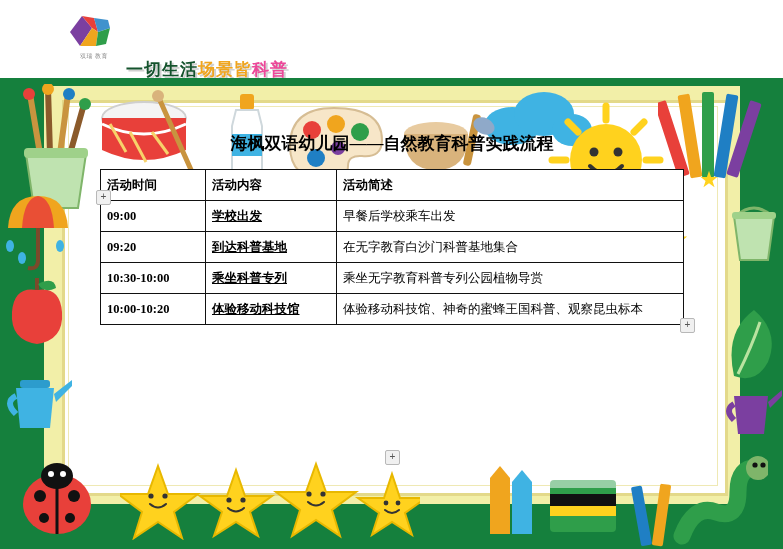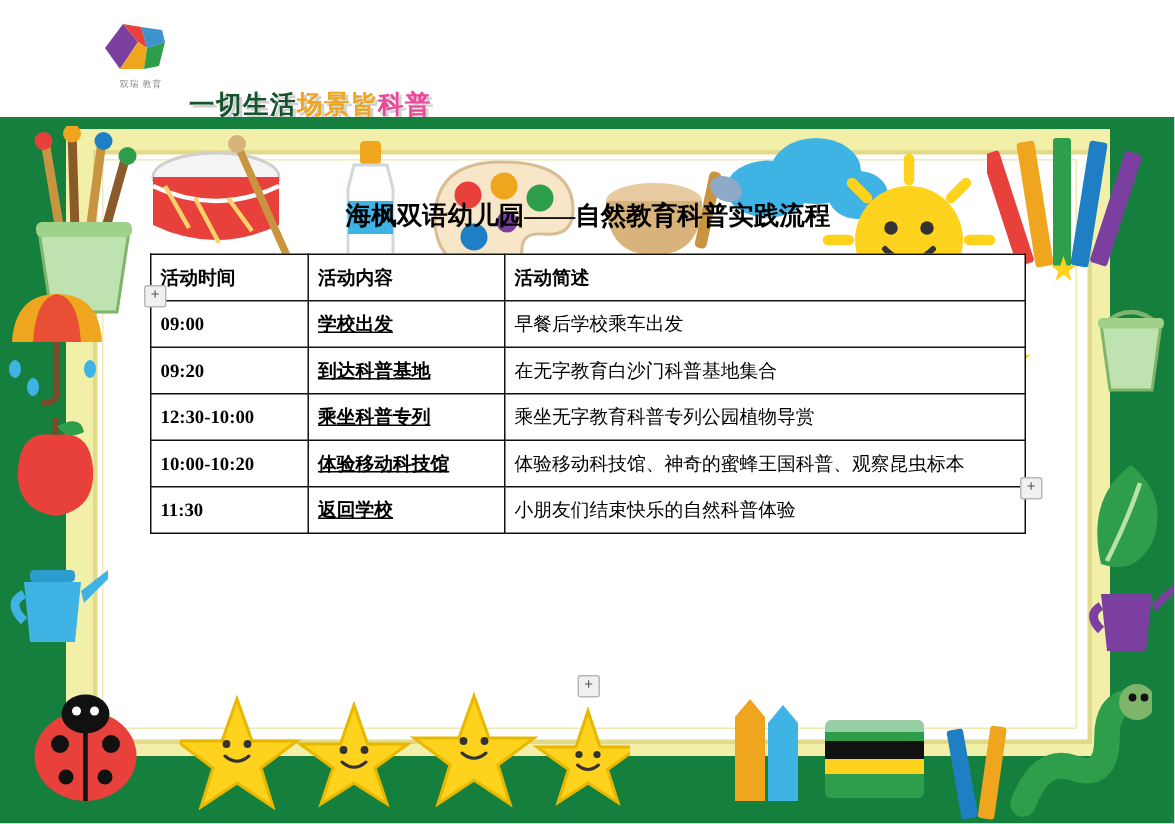--- a/index.html
+++ b/index.html
@@ -445,34 +445,29 @@
             <td class="c-time">09:00</td>
             <td class="c-name">学校出发</td>
             <td class="c-desc">早餐后学校乘车出发</td>
           </tr>
           <tr>
             <td class="c-time">09:20</td>
             <td class="c-name">到达科普基地</td>
             <td class="c-desc">在无字教育白沙门科普基地集合</td>
           </tr>
           <tr>
-            <td class="c-time">12:30-10:00</td>
+            <td class="c-time">10:30-10:00</td>
             <td class="c-name">乘坐科普专列</td>
             <td class="c-desc">乘坐无字教育科普专列公园植物导赏</td>
           </tr>
           <tr>
             <td class="c-time">10:00-10:20</td>
             <td class="c-name">体验移动科技馆</td>
             <td class="c-desc">体验移动科技馆、神奇的蜜蜂王国科普、观察昆虫标本</td>
           </tr>
-          <tr>
-            <td class="c-time">11:30</td>
-            <td class="c-name">返回学校</td>
-            <td class="c-desc">小朋友们结束快乐的自然科普体验</td>
-          </tr>
         </tbody>
       </table>
     </div>
 
     <div class="handle" style="left:96px; top:112px;">+</div>
     <div class="handle" style="left:680px; top:240px;">+</div>
     <div class="handle" style="left:385px; top:372px;">+</div>
 
   </div>
 </div>

